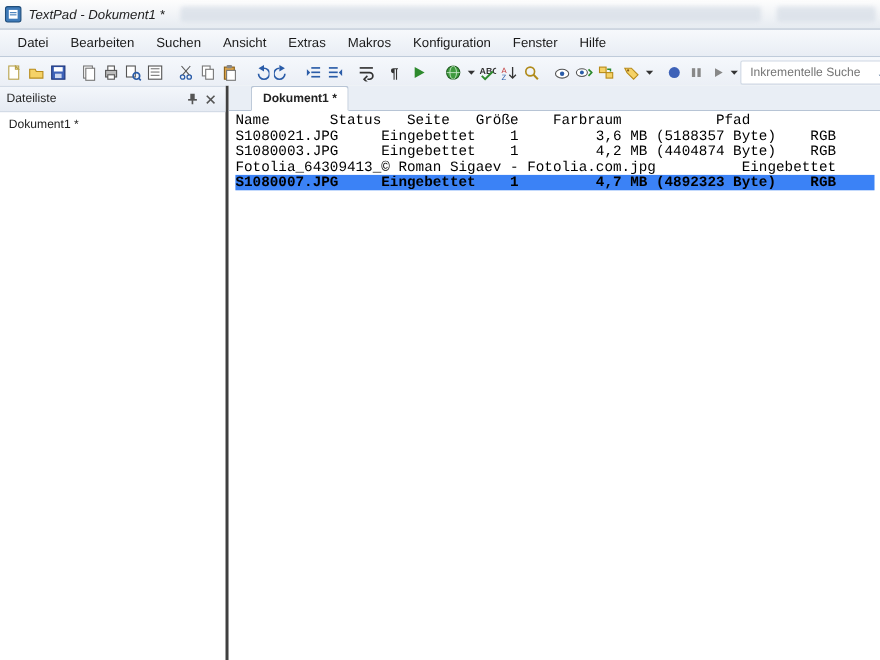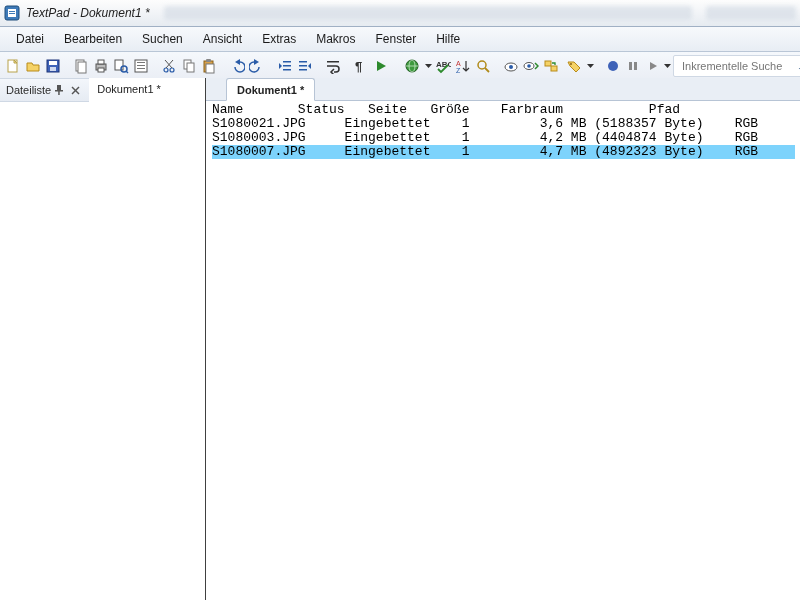--- a/index.html
+++ b/index.html
@@ -17,33 +17,33 @@
   .tbtn{width:22px;height:22px;display:flex;align-items:center;justify-content:center;border:1px solid transparent;border-radius:2px;cursor:default;}
   .tsep{width:1px;height:20px;background:#b8c5d6;margin:0 3px;}
   .tdrop{display:flex;align-items:center;}
   .tdrop .caret{width:8px;height:22px;display:flex;align-items:center;justify-content:center;}
   .search-box{margin-left:auto;display:flex;align-items:center;border:1px solid #cfd8e4;background:#fff;height:20px;padding:0 2px 0 6px;border-radius:2px;width:136px;}
   .search-box input{border:0;outline:0;font-size:11px;color:#888;width:110px;background:transparent;}
   .search-go{width:16px;height:16px;display:flex;align-items:center;justify-content:center;color:#4a6c94;font-size:13px;}
   
   .workspace{position:absolute;top:78px;bottom:0;left:0;right:0;display:flex;background:#f1f3f7;}
   
-  .sidebar{width:205px;display:flex;flex-direction:row;border-right:1px solid #404040;background:#fff;}
+  .sidebar{width:205px;display:flex;flex-direction:column;border-right:3px solid #404040;background:#fff;}
   .side-hdr{height:22px;background:linear-gradient(#f3f6fb,#e6ebf3);border-top:1px solid #cfd8e4;border-bottom:1px solid #cfd8e4;display:flex;align-items:center;padding:0 6px;font-size:11px;color:#2a2a2a;}
   .side-hdr .spacer{flex:1;}
   .side-hdr .hdr-btn{width:16px;height:16px;display:flex;align-items:center;justify-content:center;color:#555;font-size:10px;cursor:default;}
   .side-body{flex:1;padding:4px 6px;font-size:11px;color:#222;overflow:auto;}
   .side-body .file-row{padding:1px 2px;cursor:default;}
   
   .editor-wrap{flex:1;display:flex;flex-direction:column;background:#fff;position:relative;}
   .tabs-row{height:22px;background:#e9eef5;border-bottom:1px solid #b7c4d5;display:flex;align-items:flex-end;padding-left:20px;}
   .tab{height:21px;background:#fff;border:1px solid #b7c4d5;border-bottom:1px solid #fff;border-radius:3px 3px 0 0;padding:0 10px;display:flex;align-items:center;font-size:11px;font-weight:bold;color:#222;margin-bottom:-1px;}
   .editor{flex:1;overflow:auto;padding:2px 5px 0 6px;background:#fff;}
   .editor pre{margin:0;font-family:"Courier New",monospace;font-size:13px;line-height:14px;color:#000;}
-  .hl-row{background:#7dd3fc;}
+  .hl-row{background:#3b82f6;font-weight:bold;}
   svg{display:block;}
   .caret svg, .tbtn svg{pointer-events:none;}
 </style>
 </head>
 <body>
 
 <div class="titlebar">
   <span class="app-icon">
     <svg width="16" height="16" viewBox="0 0 16 16">
       <rect x="1" y="1" width="14" height="14" rx="2" fill="#3e7ab8" stroke="#1f4d7a"></rect>
@@ -57,20 +57,21 @@
   <span class="title-end-blur"></span>
 </div>
 
 <div class="menubar">
   <div class="menu-item">Datei</div>
   <div class="menu-item">Bearbeiten</div>
   <div class="menu-item">Suchen</div>
   <div class="menu-item">Ansicht</div>
   <div class="menu-item">Extras</div>
   <div class="menu-item">Makros</div>
+  <div class="menu-item">Konfiguration</div>
   <div class="menu-item">Fenster</div>
   <div class="menu-item">Hilfe</div>
 </div>
 
 <div class="toolbar">
   <span class="tbtn">
       <svg width="16" height="16">
         <rect x="3" y="2" width="9" height="12" fill="#fff" stroke="#b8a24a"></rect>
         <path d="M9 2 L12 5 L9 5 Z" fill="#f0e090" stroke="#b8a24a"></path>
       </svg>
@@ -310,17 +311,18 @@
   </div>
 
   <div class="editor-wrap">
     <div class="tabs-row">
       <div class="tab">Dokument1 *</div>
     </div>
     <div class="editor">
       <pre id="doc-content"><span>Name       Status   Seite   Größe    Farbraum           Pfad
 </span><span>S1080021.JPG     Eingebettet    1         3,6 MB (5188357 Byte)    RGB
 </span><span>S1080003.JPG     Eingebettet    1         4,2 MB (4404874 Byte)    RGB
+</span><span>Fotolia_64309413_© Roman Sigaev - Fotolia.com.jpg          Eingebettet
 </span><span class="hl-row" style="display: inline-block; width: 100%;">S1080007.JPG     Eingebettet    1         4,7 MB (4892323 Byte)    RGB
 </span></pre>
     </div>
   </div>
 </div>
 
 </body></html>

